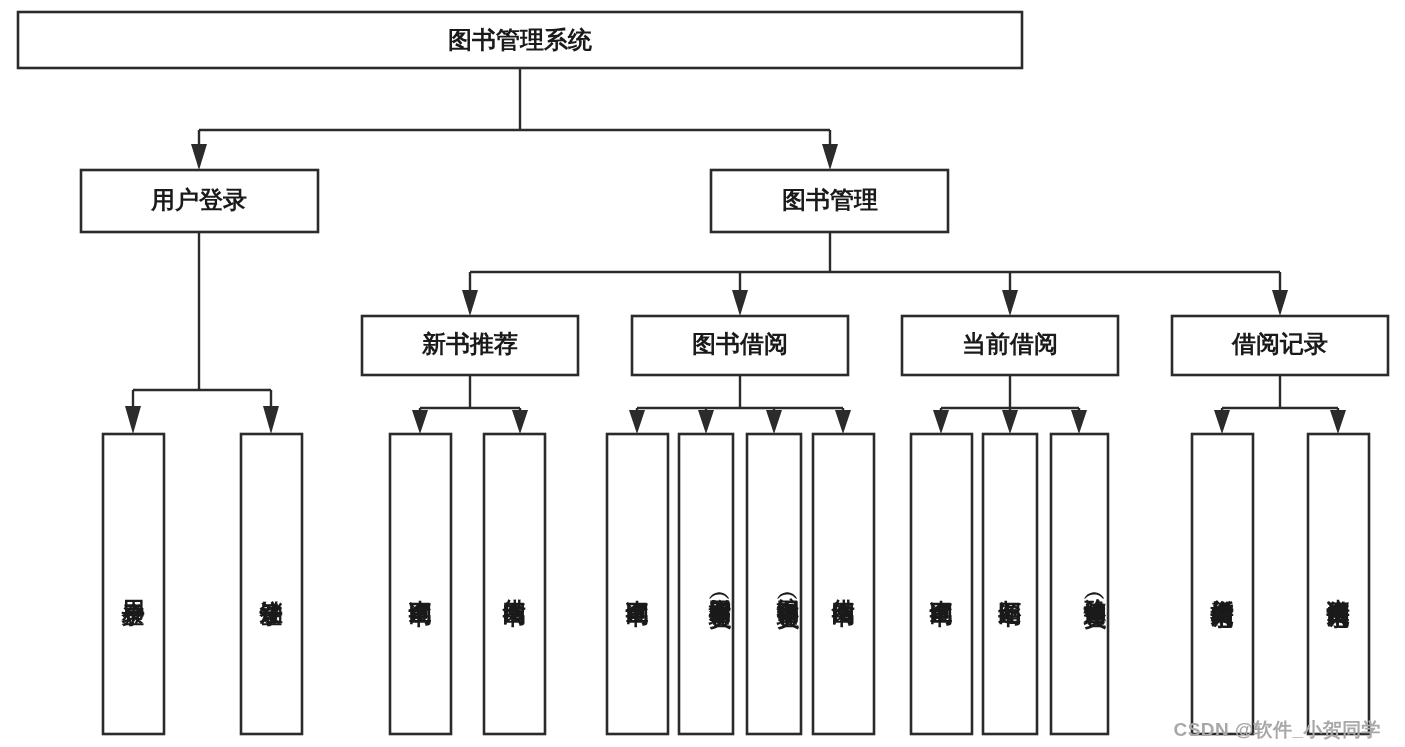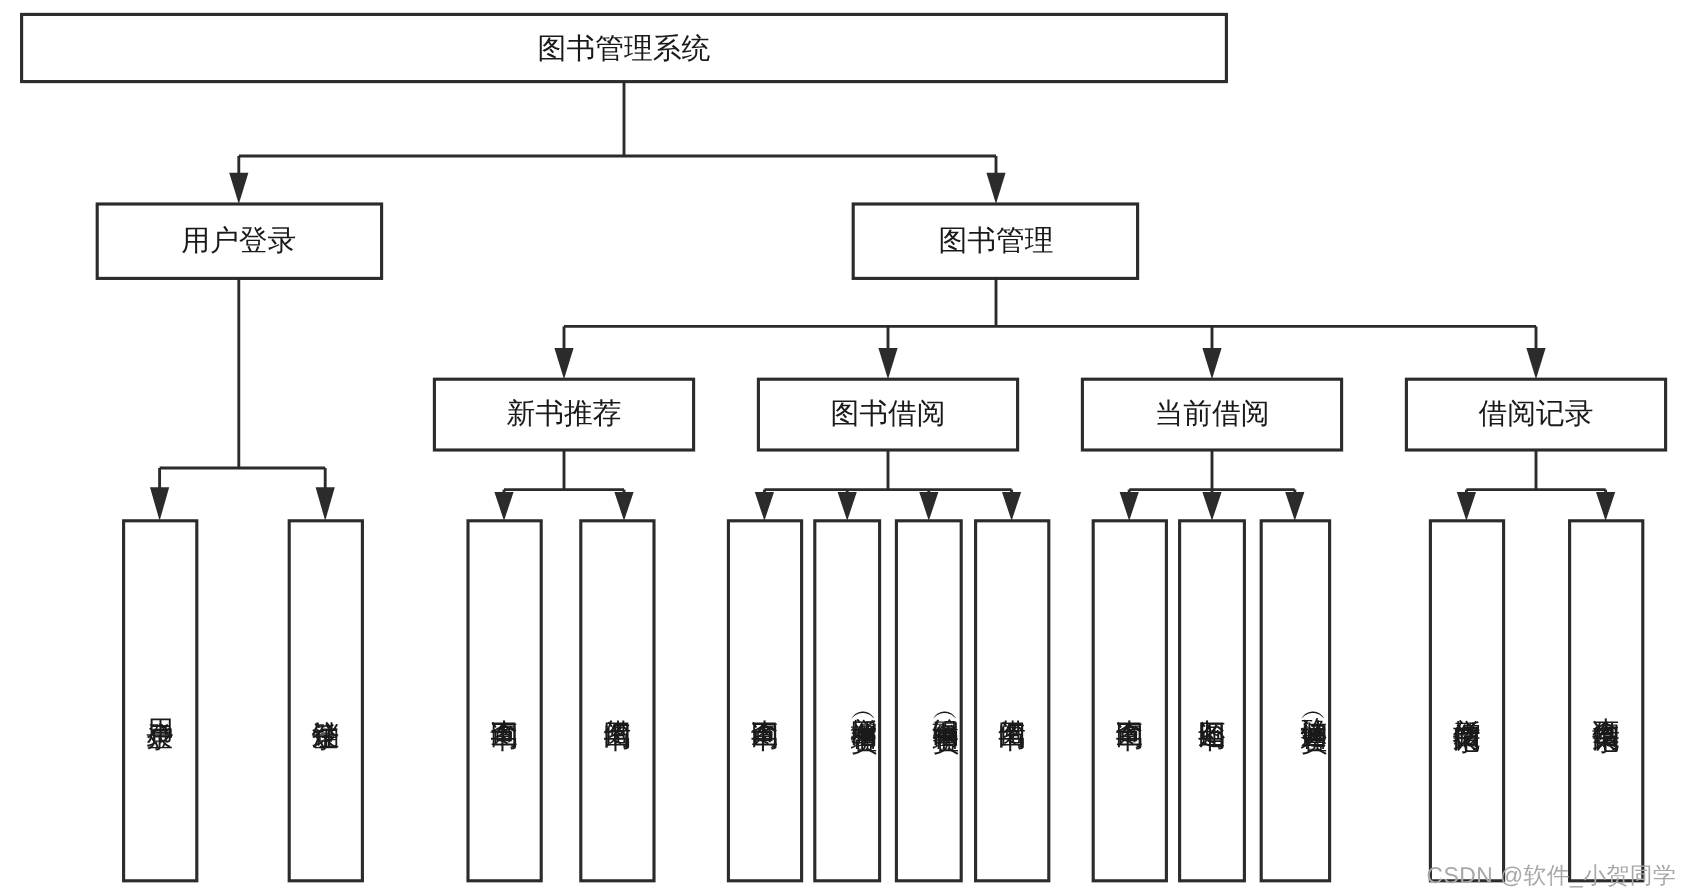--- a/index.html
+++ b/index.html
@@ -11,20 +11,21 @@
     width: 1405px;
     height: 747px;
     font-family: "Liberation Sans", "DejaVu Sans", sans-serif;
     overflow: hidden;
   }
   #diagram-root {
     position: relative;
     width: 1405px;
     height: 747px;
     background: #ffffff;
+    font-weight: bold;
   }
   svg#flow-svg {
     position: absolute;
     left: 0;
     top: 0;
     width: 1405px;
     height: 747px;
   }
   .node-box {
     fill: #ffffff;
@@ -59,21 +60,21 @@
     color: #1a1a1a;
     letter-spacing: 1.5px;
     display: flex;
     align-items: center;
     justify-content: center;
     text-align: center;
     pointer-events: none;
   }
   #watermark {
     position: absolute;
-    right: 8px;
+    right: 24px;
     bottom: 4px;
     font-family: "Liberation Sans", "DejaVu Sans", sans-serif;
     font-size: 19px;
     color: #a8a8a8;
     letter-spacing: 0.4px;
     white-space: nowrap;
   }
 </style>
 </head>
 <body>

